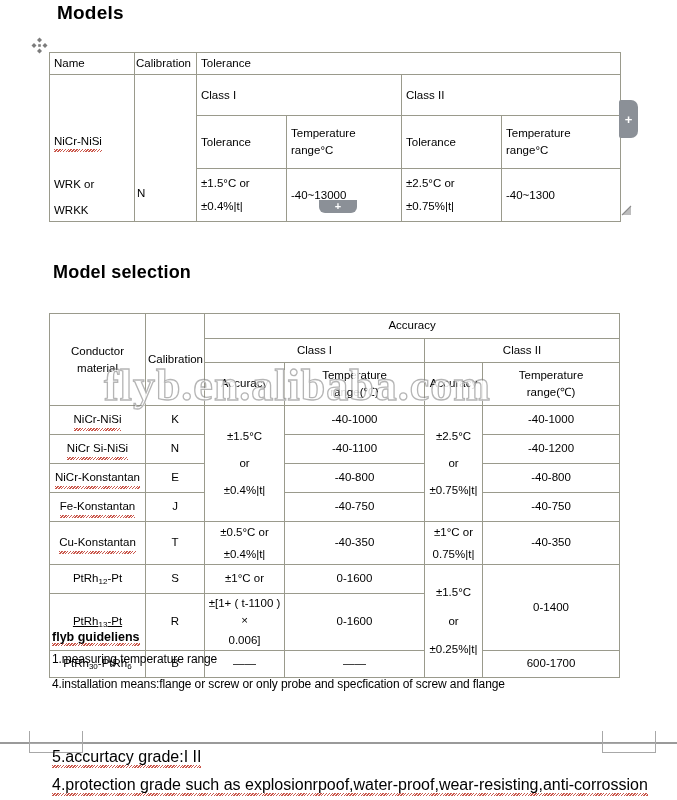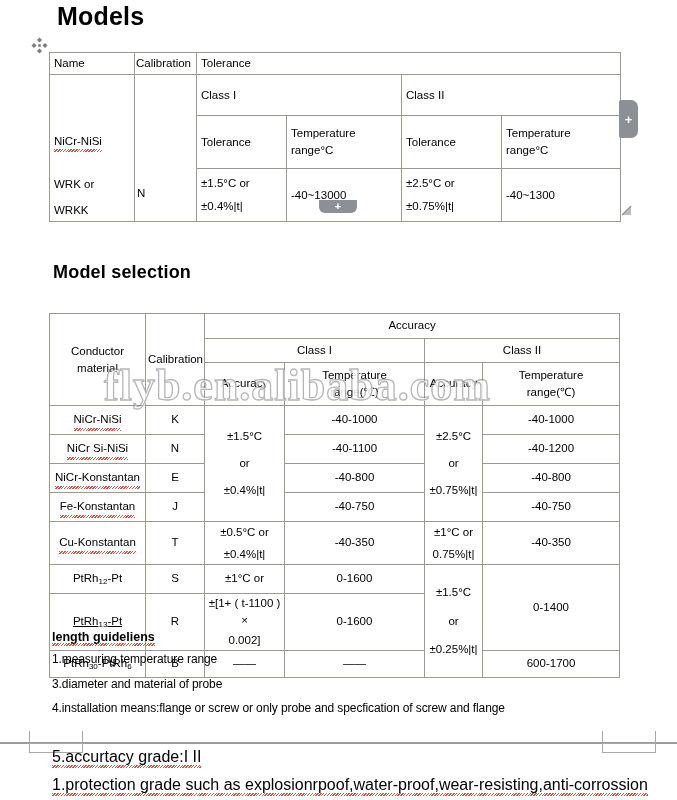--- a/index.html
+++ b/index.html
@@ -24,21 +24,21 @@
 
   
   .heading {
     position: absolute;
     font-family: "Liberation Sans", sans-serif;
     font-weight: bold;
     color: #000000;
     letter-spacing: 0.2px;
     white-space: nowrap;
   }
-  #heading-models   { left: 57px;  top: 2px;   font-size: 25px; }
+  #heading-models   { left: 57px;  top: 2px;   font-size: 19px; }
   #heading-selection{ left: 53px;  top: 262px; font-size: 18px; }
 
   
   table.doc-table {
     position: absolute;
     border-collapse: collapse;
     table-layout: fixed;
     font-family: "Liberation Sans", sans-serif;
     background: transparent;
   }
@@ -395,56 +395,55 @@
         <td rowspan="2">0-1400</td>
       </tr>
 
       <tr>
         <td style="height:36px;text-decoration:underline;">
           PtRh<sub>13</sub>-Pt
         </td>
         <td style="height:36px;">R</td>
         <td style="height:36px;">
           <div class="stack">±[1+ ( t-1100 ) ×</div>
-          <div class="stack" style="margin-top:4px;">0.002]</div>
+          <div class="stack" style="margin-top:4px;">0.006]</div>
         </td>
         <td style="height:36px;">0-1600</td>
       </tr>
 
       <tr>
         <td style="height:24px;margin-top:7px;">
           PtRh<sub>30</sub>-PtRh<sub>6</sub>
         </td>
         <td style="height:24px;">B</td>
         <td style="height:24px;">——</td>
         <td style="height:24px;">——</td>
         <td style="height:24px;">600-1700</td>
       </tr>
     </tbody>
   </table>
 
   <div class="watermark">flyb.en.alibaba.com</div>
 
   <div class="guidelines">
     <div class="gl-title">
-      <span class="sq-red">length guideliens</span>
+      <span class="sq-red">flyb guideliens</span>
     </div>
     <div class="gl-item">1.measuring temperature range</div>
-    <div class="gl-item">3.diameter and material of probe</div>
     <div class="gl-item">4.installation means:flange or screw or only probe and specfication of screw and flange</div>
   </div>
 
   <div class="page-break"></div>
   <div class="pb-mark left"></div>
   <div class="pb-mark left2"></div>
   <div class="pb-mark right"></div>
   <div class="pb-mark right2"></div>
 
   <div class="guidelines-lower">
     <div class="gl-item">
       <span class="sq-red">5.accurtacy grade:I II</span>
     </div>
     <div class="gl-item">
-      <span class="sq-red">1.protection grade such as explosionrpoof,water-proof,wear-resisting,anti-corrossion</span>
+      <span class="sq-red">4.protection grade such as explosionrpoof,water-proof,wear-resisting,anti-corrossion</span>
     </div>
   </div>
 
 </div>
 
 </body></html>

